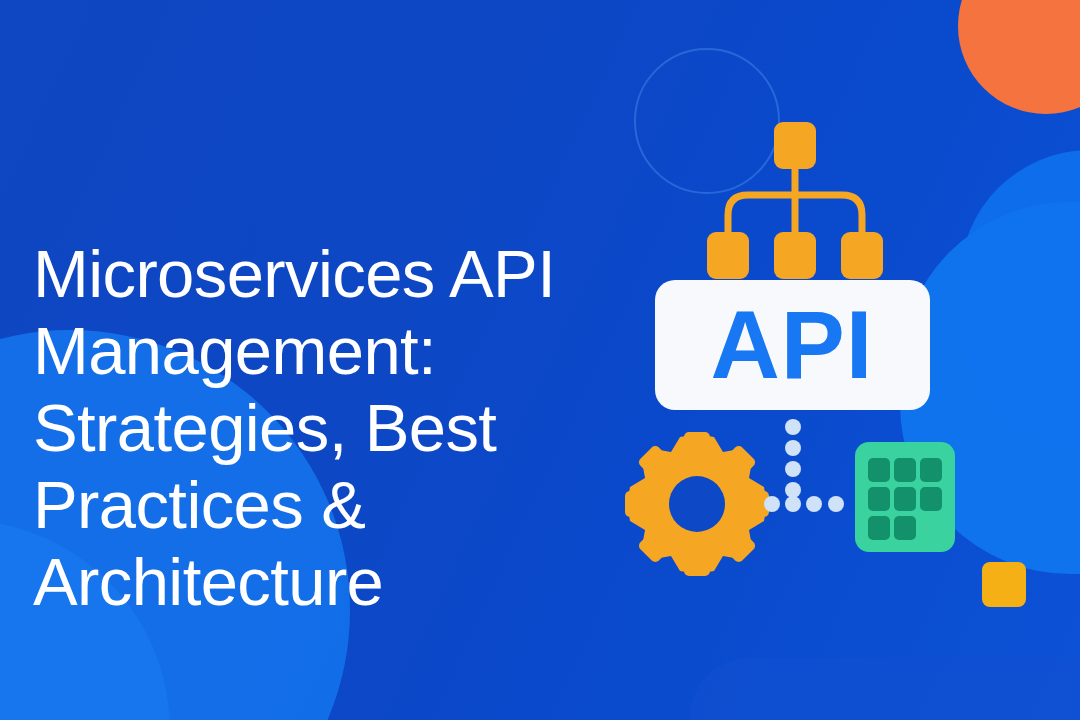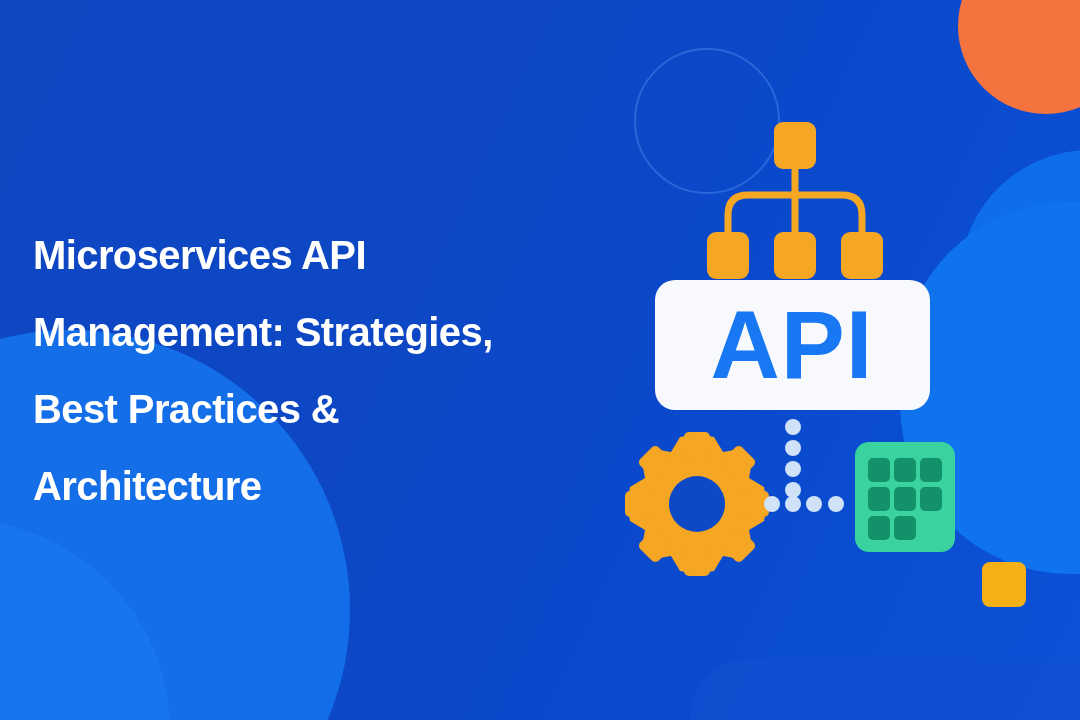--- a/index.html
+++ b/index.html
@@ -112,23 +112,23 @@
     background: #f5b016;
   }
 
   
   .title {
     position: absolute;
     left: 33px;
     top: 190px;
     width: 540px;
     color: #ffffff;
-    font-size: 40px;
+    font-size: 67px;
     line-height: 77px;
-    font-weight: 700;
+    font-weight: 400;
     letter-spacing: -0.6px;
     white-space: pre-line;
   }
 
   
   .illustration {
     position: absolute;
     left: 600px;
     top: 90px;
     width: 420px;

